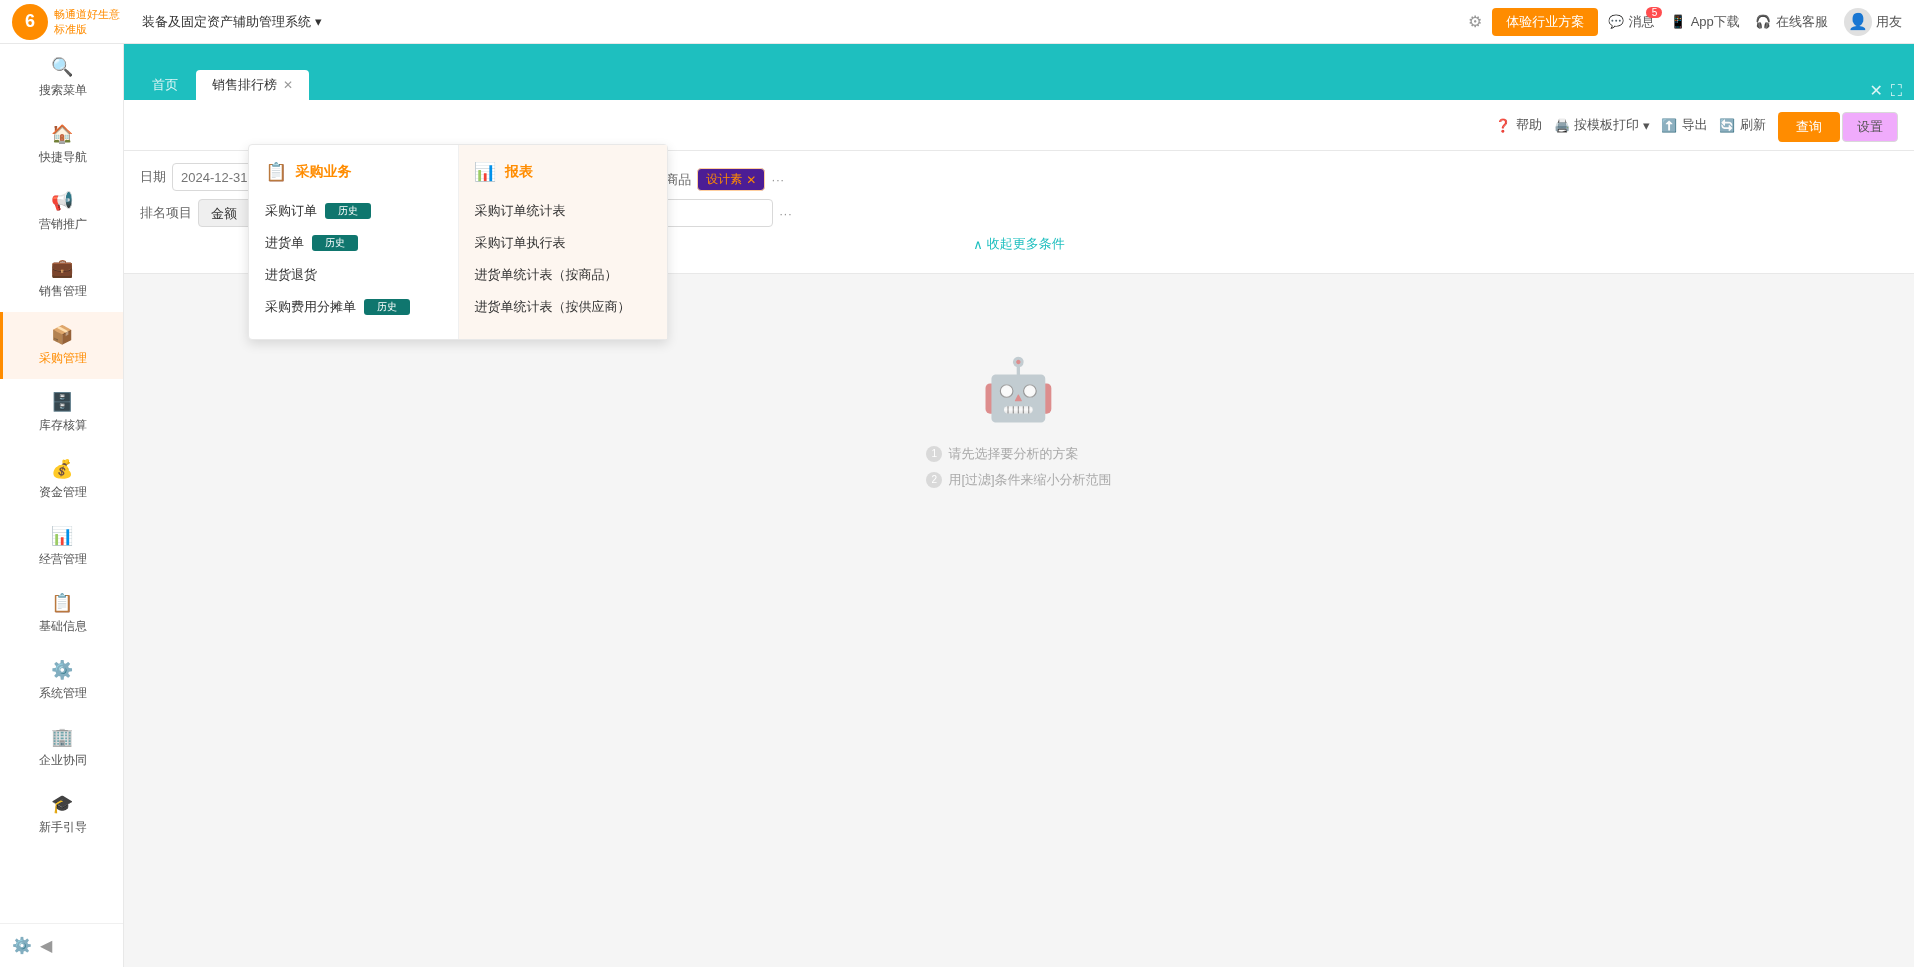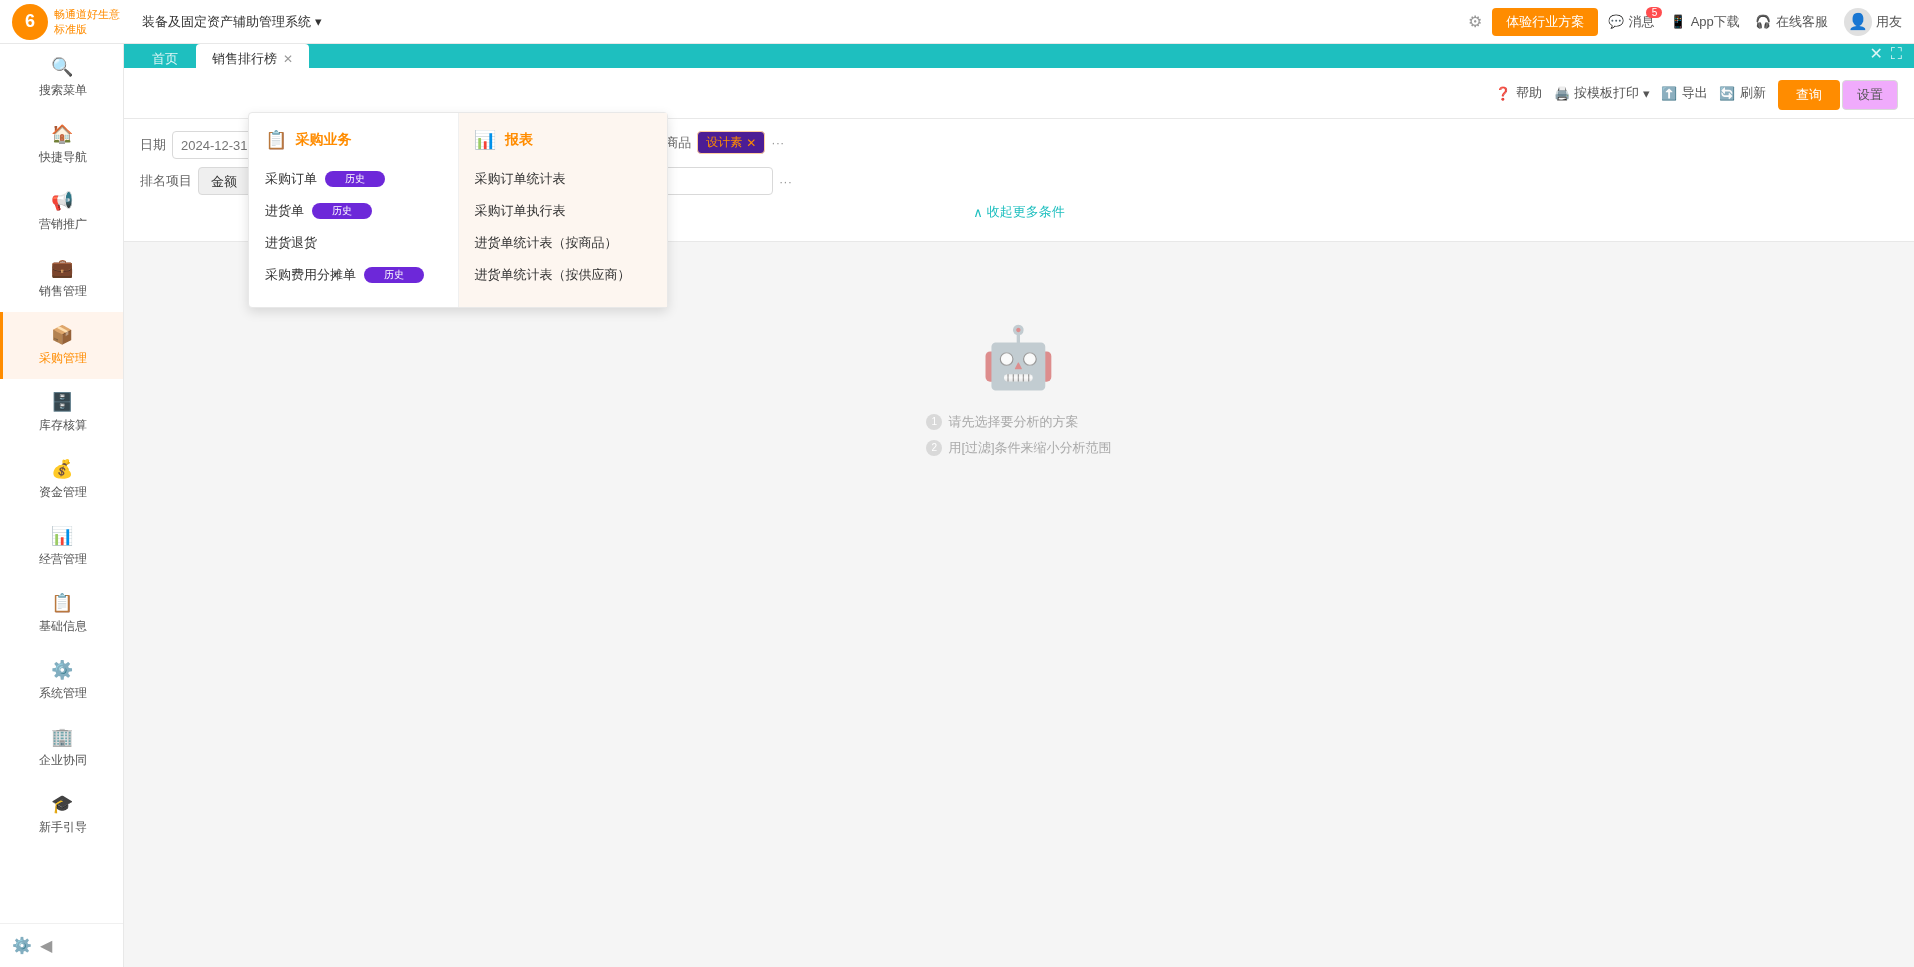--- a/index.html
+++ b/index.html
@@ -27,39 +27,39 @@
     .sidebar-item { display: flex; flex-direction: column; align-items: center; padding: 12px 0; cursor: pointer; color: #555; font-size: 12px; gap: 4px; border-left: 3px solid transparent; }
     .sidebar-item.active { background: #fff4ec; color: #ff8c00; border-left-color: #ff8c00; }
     .sidebar-item .si-icon { font-size: 18px; }
     .sidebar-bottom { margin-top: auto; display: flex; align-items: center; padding: 12px; gap: 8px; border-top: 1px solid #f0f0f0; }
     .sidebar-bottom-icon { color: #999; cursor: pointer; font-size: 16px; }
 
     
     .content { flex: 1; display: flex; flex-direction: column; overflow: hidden; }
 
     
-    .tab-bar { height: 24px; background: #1ebfbf; display: flex; align-items: flex-start; padding: 0 12px; gap: 2px; position: relative; }
+    .tab-bar { height: 56px; background: #1ebfbf; display: flex; align-items: flex-end; padding: 0 12px; gap: 2px; position: relative; }
     .tab { height: 30px; padding: 0 16px; border-radius: 4px 4px 0 0; display: flex; align-items: center; gap: 6px; cursor: pointer; font-size: 13px; color: rgba(255,255,255,0.85); }
     .tab.active { background: #fff; color: #333; border-radius: 4px 4px 0 0; }
     .tab-close { font-size: 12px; color: #999; cursor: pointer; }
     .tab-bar-right { margin-left: auto; display: flex; align-items: center; gap: 8px; }
     .tab-bar-icon { color: rgba(255,255,255,0.85); cursor: pointer; font-size: 16px; }
 
     
     .page-content { flex: 1; background: #f5f5f5; overflow: auto; padding: 0; position: relative; }
 
     
     .toolbar { background: #fff; padding: 8px 16px; display: flex; align-items: center; justify-content: flex-end; gap: 12px; border-bottom: 1px solid #e8e8e8; }
     .toolbar-item { display: flex; align-items: center; gap: 4px; color: #555; cursor: pointer; font-size: 13px; }
     .toolbar-btn-query { background: #ff8c00; color: #fff; border: none; border-radius: 4px; padding: 6px 18px; cursor: pointer; font-size: 13px; }
     .toolbar-btn-set { background: #f0abfc; color: #555; border: 1px solid #d9d9d9; border-radius: 4px; padding: 5px 14px; cursor: pointer; font-size: 13px; margin-top: 4px; }
 
     
     .filter-area { background: #fff; padding: 12px 16px; border-bottom: 1px solid #e8e8e8; }
-    .filter-row { display: flex; align-items: flex-start; gap: 0; margin-bottom: 8px; flex-wrap: wrap; }
+    .filter-row { display: flex; align-items: flex-end; gap: 0; margin-bottom: 8px; flex-wrap: wrap; }
     .filter-item { display: flex; align-items: center; gap: 6px; }
     .filter-label { color: #666; font-size: 13px; white-space: nowrap; }
     .filter-input { border: 1px solid #d9d9d9; border-radius: 4px; padding: 4px 8px; font-size: 13px; color: #333; height: 28px; min-width: 160px; }
     .filter-tag { background: #4c1d95; border: 1px solid #ffcfa0; border-radius: 4px; padding: 2px 8px; font-size: 12px; color: #ff8c00; display: flex; align-items: center; gap: 4px; }
     .filter-tag-close { cursor: pointer; color: #ff8c00; }
     .filter-select { border: 1px solid #d9d9d9; border-radius: 4px; padding: 4px 8px; font-size: 13px; color: #333; height: 28px; min-width: 140px; }
     .filter-dots { color: #999; cursor: pointer; }
     .collapse-btn { display: flex; align-items: center; gap: 4px; color: #1ebfbf; cursor: pointer; font-size: 13px; margin: 8px auto; width: fit-content; }
 
     
@@ -70,21 +70,21 @@
     .tip-num { width: 16px; height: 16px; border-radius: 50%; background: #d9d9d9; color: #fff; font-size: 10px; display: flex; align-items: center; justify-content: center; }
 
     
     .dropdown-overlay { position: absolute; top: 44px; left: 124px; z-index: 1000; }
     .dropdown-menu { background: #fff; border: 1px solid #e8e8e8; border-radius: 4px; box-shadow: 0 4px 12px rgba(0,0,0,0.12); display: flex; min-width: 420px; }
     .dropdown-col { flex: 1; padding: 16px; }
     .dropdown-col:first-child { border-right: 1px solid #f0f0f0; }
     .dropdown-col-title { display: flex; align-items: center; gap: 8px; font-size: 14px; font-weight: bold; color: #ff8c00; margin-bottom: 12px; }
     .dropdown-col-title .col-icon { font-size: 18px; }
     .dropdown-menu-item { display: flex; align-items: center; gap: 8px; padding: 7px 0; cursor: pointer; color: #333; font-size: 13px; }
-    .history-badge { background: #6d28d9; color: #fff; border-radius: 8px; font-size: 10px; padding: 1px 20px; }
+    .history-badge { background: #0f766e; color: #fff; border-radius: 3px; font-size: 10px; padding: 1px 13px; }
     .dropdown-right-col { background: #fdf6f0; }
   </style>
 </head>
 <body>
 
 <div class="topbar">
   <div class="topbar-logo">
     <div class="logo-icon">
         <span>6</span>
       </div>

